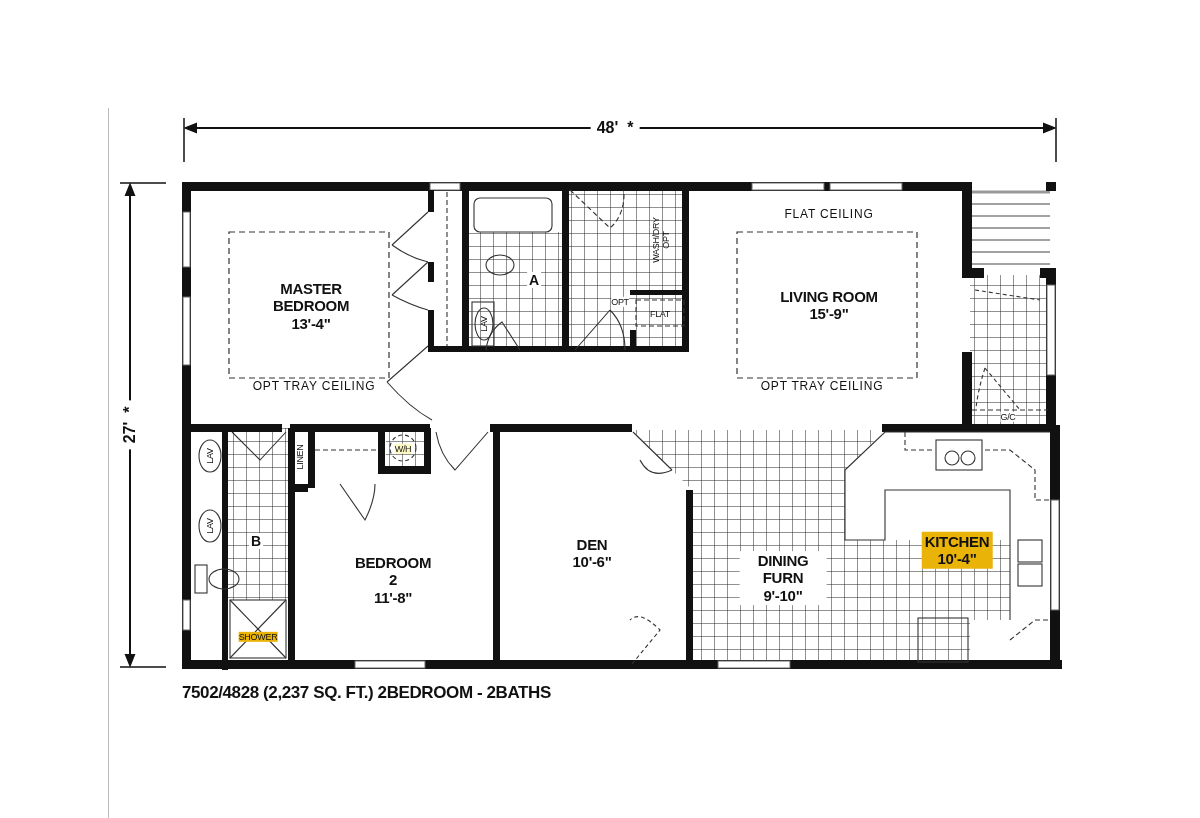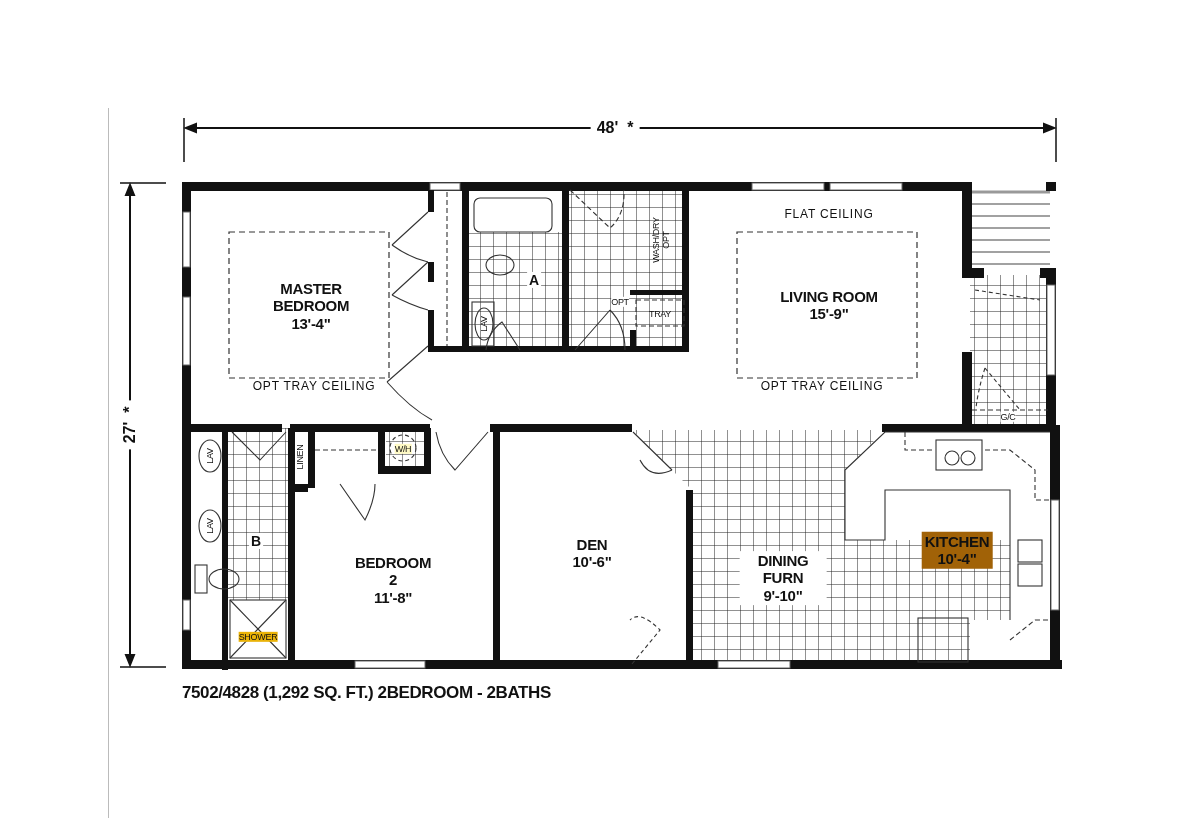--- a/index.html
+++ b/index.html
@@ -192,37 +192,37 @@
   <div>DEN</div>
   <div>10'-6"</div>
 </div>
 
 <div class="lbl room" style="left:783px;top:578px;background:#fff;padding:1px 18px;">
   <div>DINING</div>
   <div>FURN</div>
   <div>9'-10"</div>
 </div>
 
-<div class="lbl room" style="left:957px;top:550px;background:#a16207;padding:1px 3px;">
+<div class="lbl room" style="left:957px;top:550px;background:#eab308;padding:1px 3px;">
   <div>KITCHEN</div>
   <div>10'-4"</div>
 </div>
 
 <div class="lbl tag" style="left:534px;top:280px;background:#fff;padding:0 2px;">A</div>
 <div class="lbl small" style="left:484px;top:324px;transform:translate(-50%,-50%) rotate(-90deg);">LAV</div>
 
 <div class="lbl small" style="left:662px;top:240px;transform:translate(-50%,-50%) rotate(-90deg);line-height:1.1;">
   <div>WASH/DRY</div>
   <div>OPT</div>
 </div>
 <div class="lbl small" style="left:620px;top:302px;background:#fff;">OPT</div>
-<div class="lbl small" style="left:660px;top:314px;">TRAY</div>
+<div class="lbl small" style="left:660px;top:314px;">FLAT</div>
 
 <div class="lbl tag" style="left:256px;top:541px;background:#fff;padding:0 2px;">B</div>
 <div class="lbl small" style="left:210px;top:456px;transform:translate(-50%,-50%) rotate(-90deg);">LAV</div>
 <div class="lbl small" style="left:210px;top:526px;transform:translate(-50%,-50%) rotate(-90deg);">LAV</div>
 <div class="lbl small" style="left:258px;top:637px;background:#eab308;">SHOWER</div>
 
 <div class="lbl small" style="left:300px;top:457px;transform:translate(-50%,-50%) rotate(-90deg);">LINEN</div>
 <div class="lbl small" style="left:403px;top:449px;background:#fef9c3;">W/H</div>
 <div class="lbl small" style="left:1008px;top:417px;background:#fff;">G/C</div>
 
-<div class="caption">7502/4828 (1,292 SQ. FT.) 2BEDROOM - 2BATHS</div>
+<div class="caption">7502/4828 (2,237 SQ. FT.) 2BEDROOM - 2BATHS</div>
 
 </body></html>

